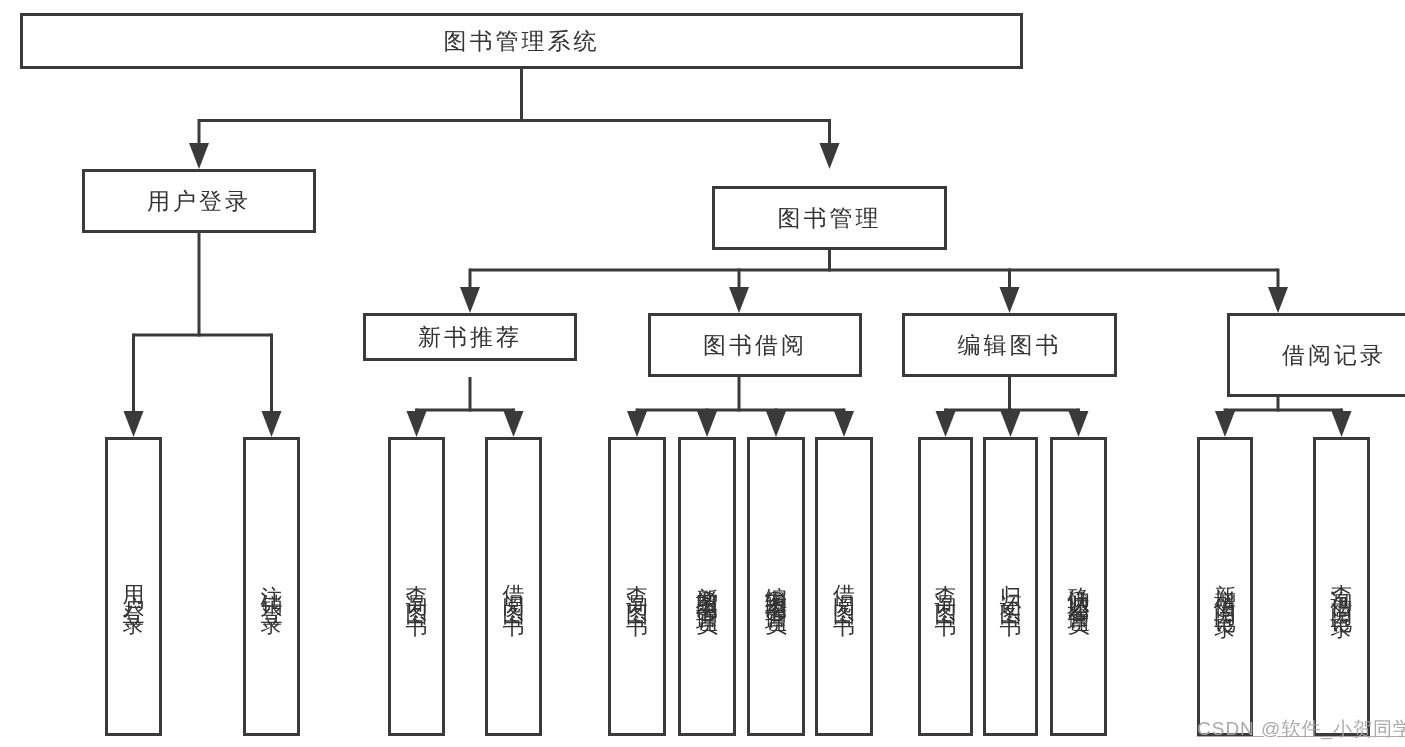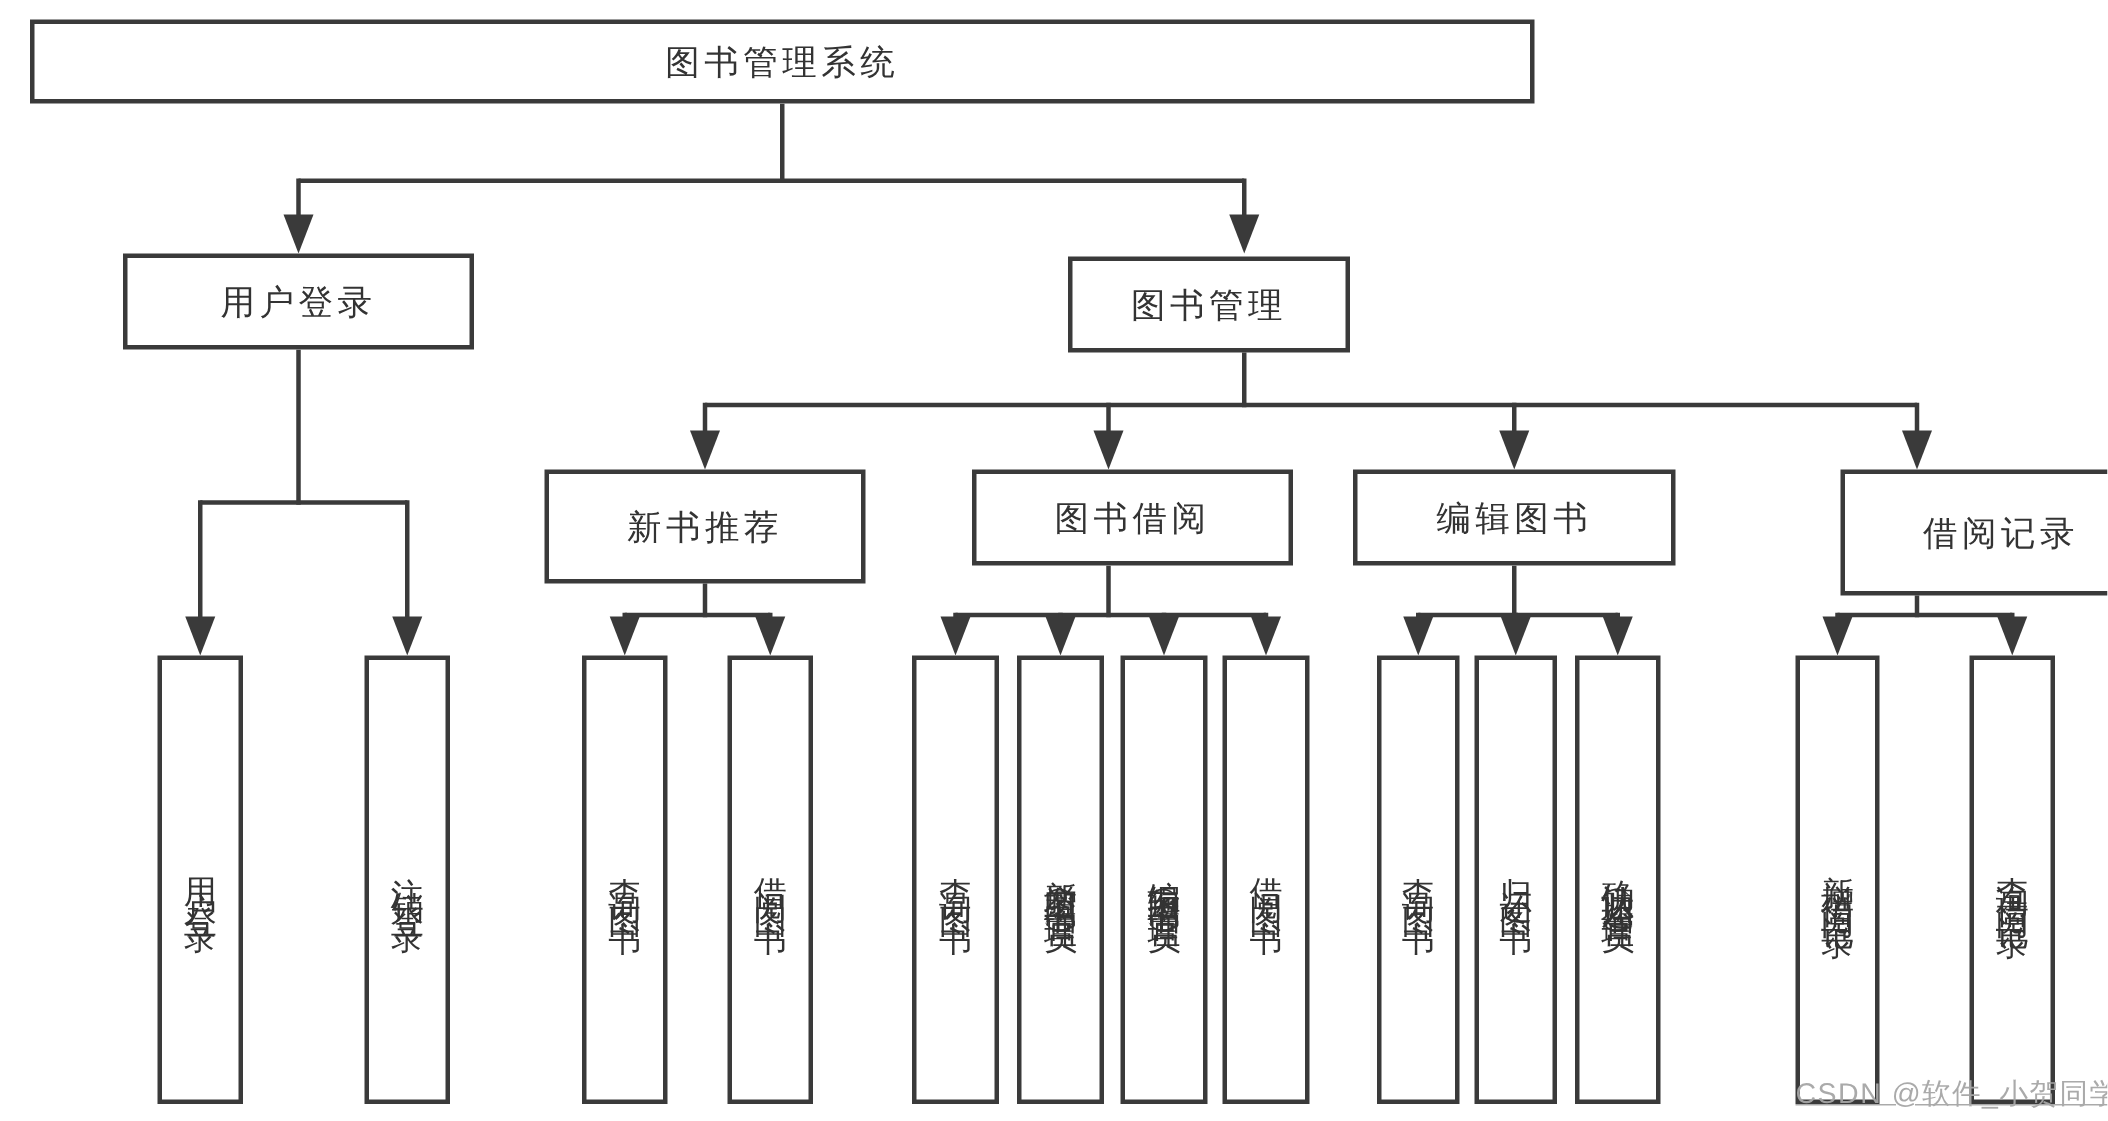--- a/index.html
+++ b/index.html
@@ -126,25 +126,25 @@
     <polygon class="carrow" points="1331.5,411 1351.5,411 1341.5,437"></polygon>
   </svg>
 
   <div class="node" style="left:20px;top:13px;width:1003px;height:56px">
     <span class="h-label">图书管理系统</span>
   </div>
 
   <div class="node" style="left:82px;top:169px;width:234px;height:64px">
     <span class="h-label">用户登录</span>
   </div>
-  <div class="node" style="left:712px;top:171px;width:188px;height:64px">
+  <div class="node" style="left:712px;top:186px;width:235px;height:64px">
     <span class="h-label">图书管理</span>
   </div>
 
-  <div class="node" style="left:363px;top:313px;width:214px;height:76px">
+  <div class="node" style="left:363px;top:313px;width:214px;height:48px">
     <span class="h-label">新书推荐</span>
   </div>
   <div class="node" style="left:648px;top:313px;width:214px;height:64px">
     <span class="h-label">图书借阅</span>
   </div>
   <div class="node" style="left:902px;top:313px;width:215px;height:64px">
     <span class="h-label">编辑图书</span>
   </div>
   <div class="node" style="left:1227px;top:313px;width:214px;height:84px">
     <span class="h-label">借阅记录</span>

